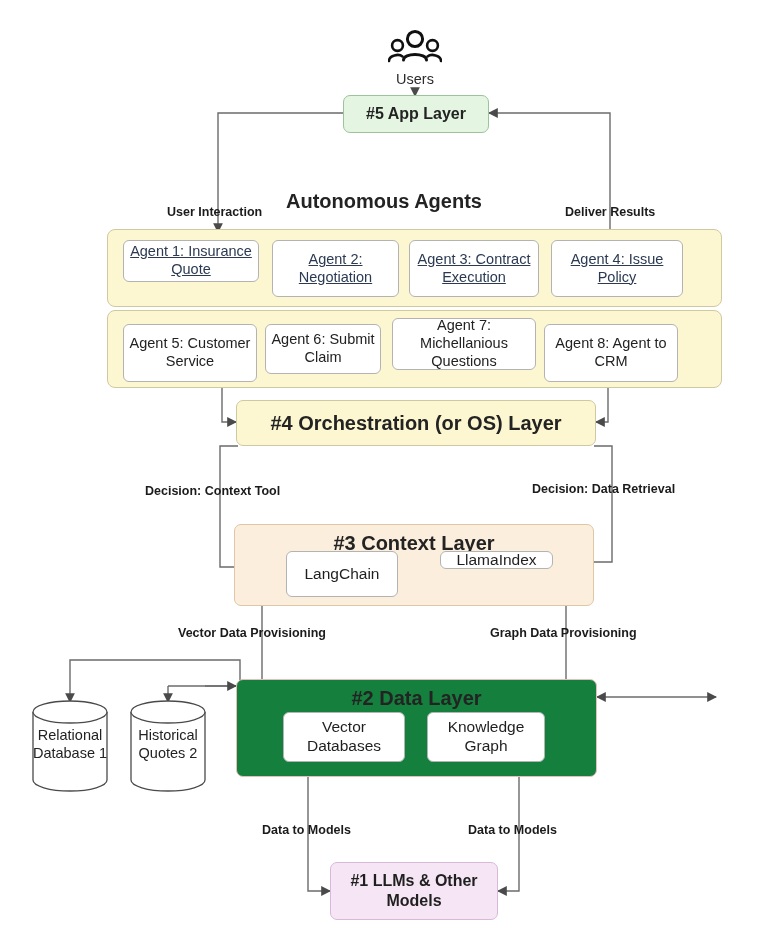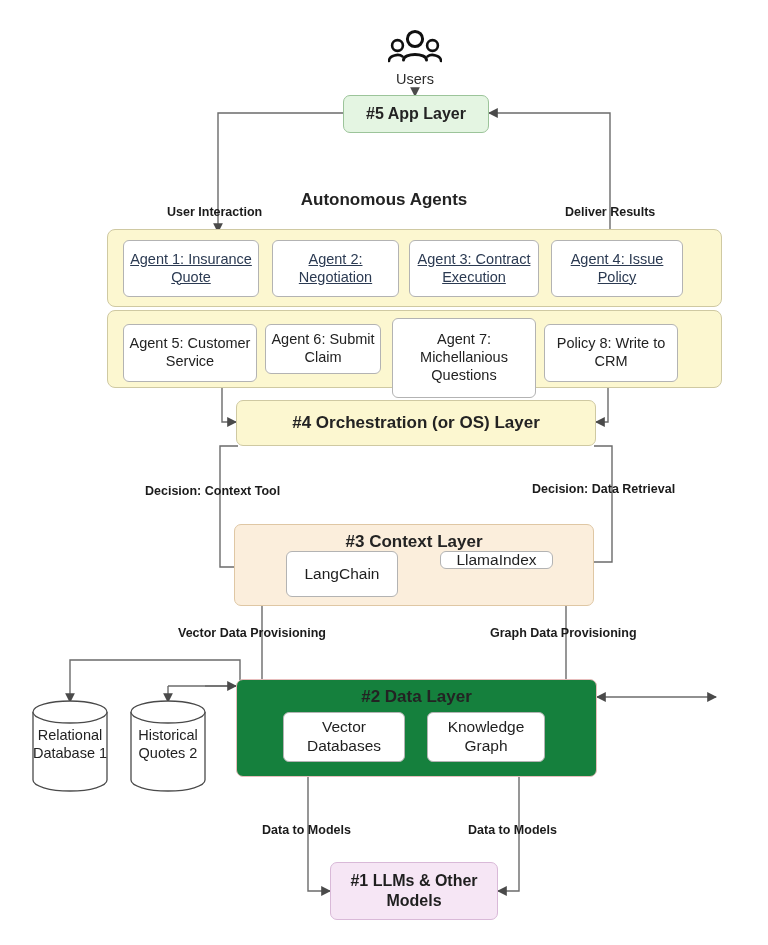--- a/index.html
+++ b/index.html
@@ -19,21 +19,21 @@
   .agent{background:#ffffff;border:1px solid #b3b3b3;border-radius:6px;
          font-size:14.5px;line-height:1.22;color:#222;}
   .agent.link{color:#2b3a52;text-decoration:underline;}
 
   .applayer{background:#e4f5e2;border:1px solid #9cc49a;font-weight:bold;font-size:16px;color:#232323;}
   .orch{background:#fcf7d0;border:1px solid #cfc9a2;}
   .ctx{background:#fbeedc;border:1px solid #dfc7a4;}
   .datalayer{background:#15803d;border:1px solid #e7bdbc;}
   .llm{background:#f6e6f5;border:1px solid #d9b9d8;font-weight:bold;font-size:16px;line-height:1.25;}
 
-  .sublabel{font-weight:bold;font-size:17px;color:#232323;}
+  .sublabel{font-weight:bold;font-size:20px;color:#232323;}
   .innerbox{background:#ffffff;border:1px solid #b3b3b3;border-radius:6px;font-size:15.5px;line-height:1.2;}
 
   .edge-label{position:absolute;font-weight:bold;font-size:12.5px;color:#1b1b1b;white-space:nowrap;}
 
   .cyl{position:absolute;}
   .cyl .txt{position:absolute;left:0;right:0;text-align:center;font-size:14.5px;line-height:1.22;color:#222;}
 
   .users-wrap{position:absolute;display:flex;flex-direction:column;align-items:center;}
   .users-cap{font-size:14.5px;color:#2b2b2b;margin-top:3px;}
 </style>
@@ -99,45 +99,45 @@
   <div class="node applayer" style="left:343px;top:95px;width:146px;height:38px;">
     <span>#5 App Layer</span>
   </div>
 
   <div class="sublabel" style="position:absolute;left:0;right:0;top:190px;text-align:center;">Autonomous Agents</div>
 
   <div class="edge-label" style="left:167px;top:205px;">User Interaction</div>
   <div class="edge-label" style="left:565px;top:205px;">Deliver Results</div>
 
   <div class="node band" style="left:107px;top:229px;width:615px;height:78px;border-radius:8px;"></div>
-  <div class="node agent link" style="left:123px;top:240px;width:136px;height:57px;">
+  <div class="node agent link" style="left:123px;top:240px;width:136px;height:42px;">
     <span>Agent 1: Insurance Quote</span>
   </div>
   <div class="node agent link" style="left:272px;top:240px;width:127px;height:57px;">
     <span>Agent 2: Negotiation</span>
   </div>
   <div class="node agent link" style="left:409px;top:240px;width:130px;height:57px;">
     <span>Agent 3: Contract Execution</span>
   </div>
   <div class="node agent link" style="left:551px;top:240px;width:132px;height:57px;">
     <span>Agent 4: Issue Policy</span>
   </div>
 
   <div class="node band" style="left:107px;top:310px;width:615px;height:78px;border-radius:8px;"></div>
   <div class="node agent" style="left:123px;top:324px;width:134px;height:58px;">
     <span>Agent 5: Customer Service</span>
   </div>
   <div class="node agent" style="left:265px;top:324px;width:116px;height:50px;">
     <span>Agent 6: Submit Claim</span>
   </div>
-  <div class="node agent" style="left:392px;top:318px;width:144px;height:80px;text-align:center;">
+  <div class="node agent" style="left:392px;top:318px;width:144px;height:52px;text-align:center;">
     <span>Agent 7: Michellanious Questions</span>
   </div>
   <div class="node agent" style="left:544px;top:324px;width:134px;height:58px;">
-    <span>Policy 8: Write to CRM</span>
+    <span>Agent 8: Agent to CRM</span>
   </div>
 
   <div class="node orch" style="left:236px;top:400px;width:360px;height:46px;">
     <span class="sublabel">#4 Orchestration (or OS) Layer</span>
   </div>
 
   <div class="edge-label" style="left:145px;top:484px;">Decision: Context Tool</div>
   <div class="edge-label" style="left:532px;top:482px;">Decision: Data Retrieval</div>
 
   <div class="node ctx" style="left:234px;top:524px;width:360px;height:82px;display:block;">

